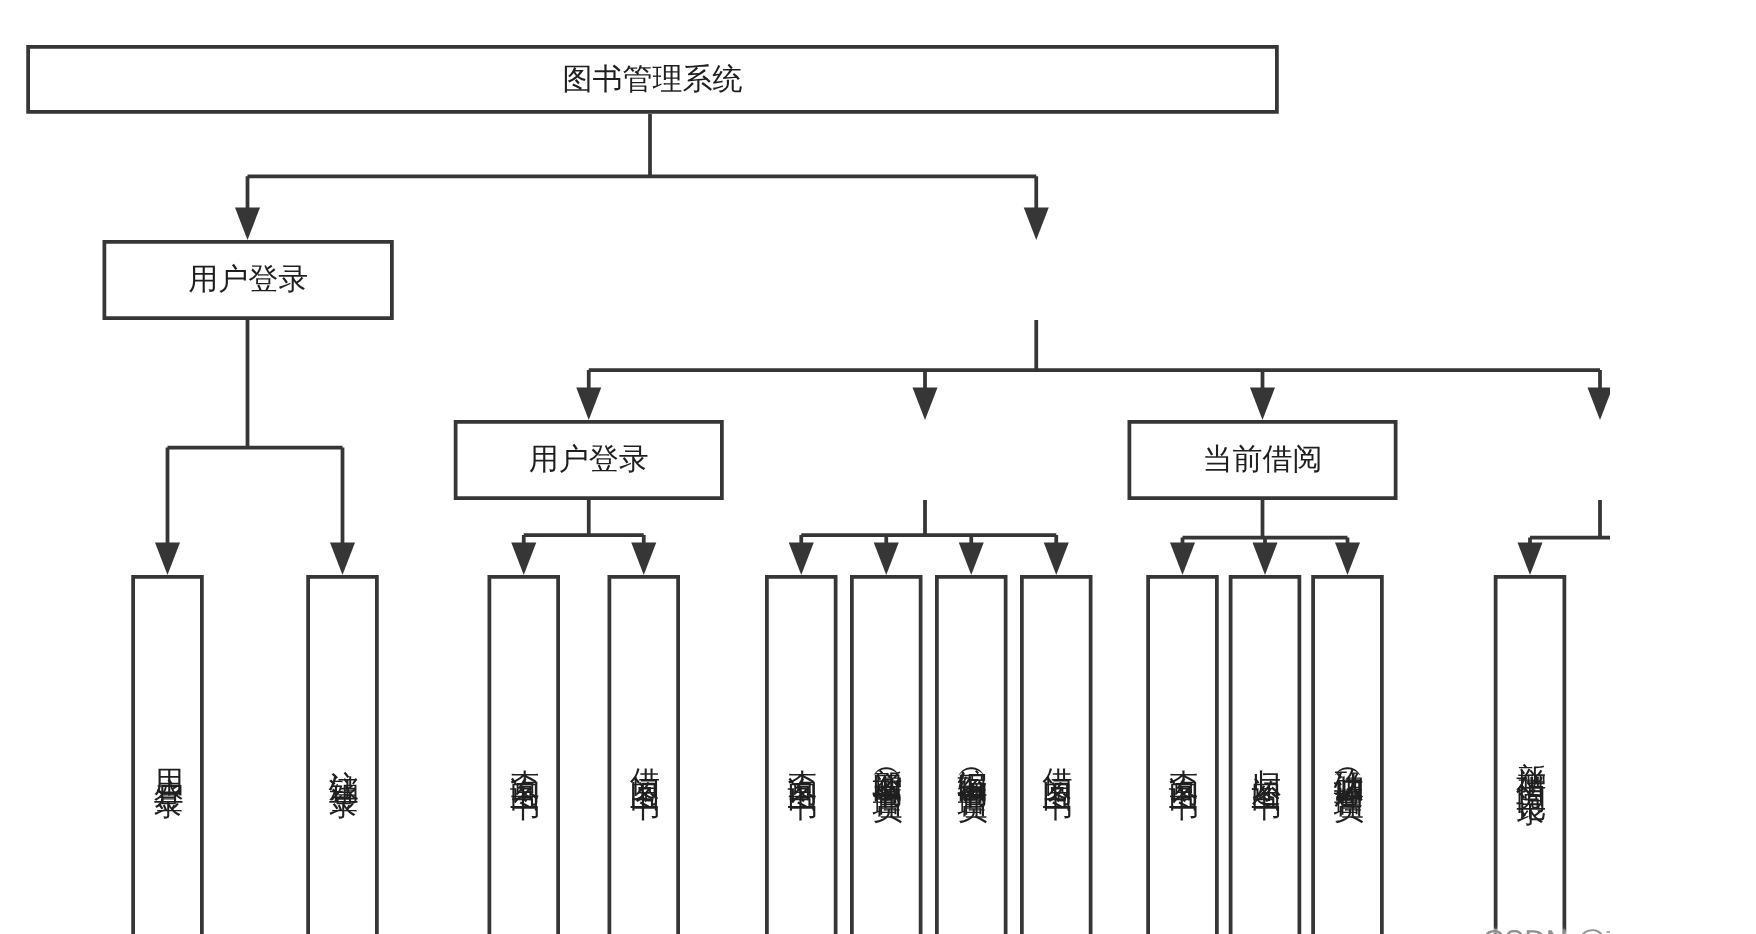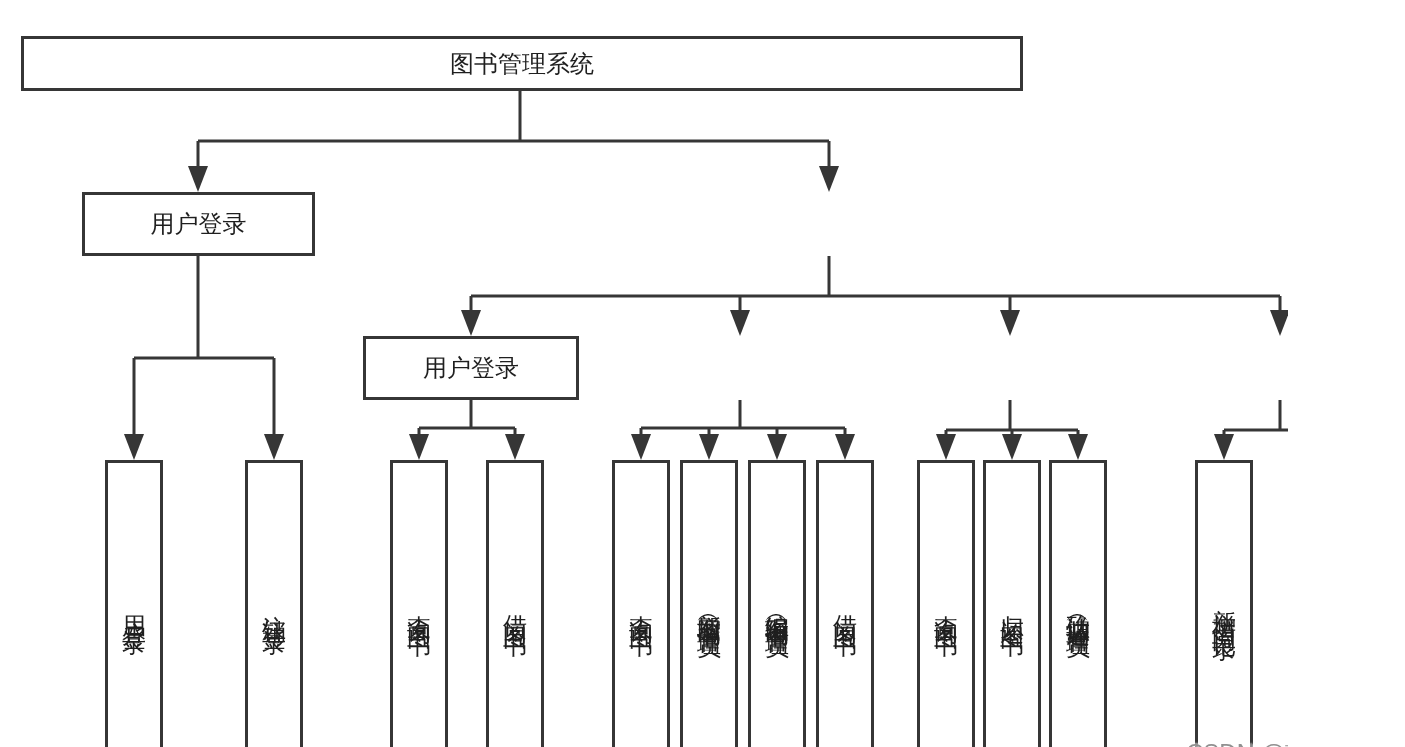--- a/index.html
+++ b/index.html
@@ -108,20 +108,23 @@
     <span class="label">图书管理系统</span>
   </div>
 
   <div class="node" style="left:82px;top:169px;width:233px;height:64px">
     <span class="label">用户登录</span>
   </div>
 
   <div class="node" style="left:363px;top:313px;width:216px;height:64px">
     <span class="label">用户登录</span>
   </div>
+  <div class="node" style="left:902px;top:313px;width:216px;height:64px">
+    <span class="label">当前借阅</span>
+  </div>
 
   <div class="node" style="left:105px;top:437px;width:58px;height:296px">
     <span class="label v">用户登录</span>
   </div>
   <div class="node" style="left:245px;top:437px;width:58px;height:296px">
     <span class="label v">注销登录</span>
   </div>
 
   <div class="node" style="left:390px;top:437px;width:58px;height:296px">
     <span class="label v">查询图书</span>

